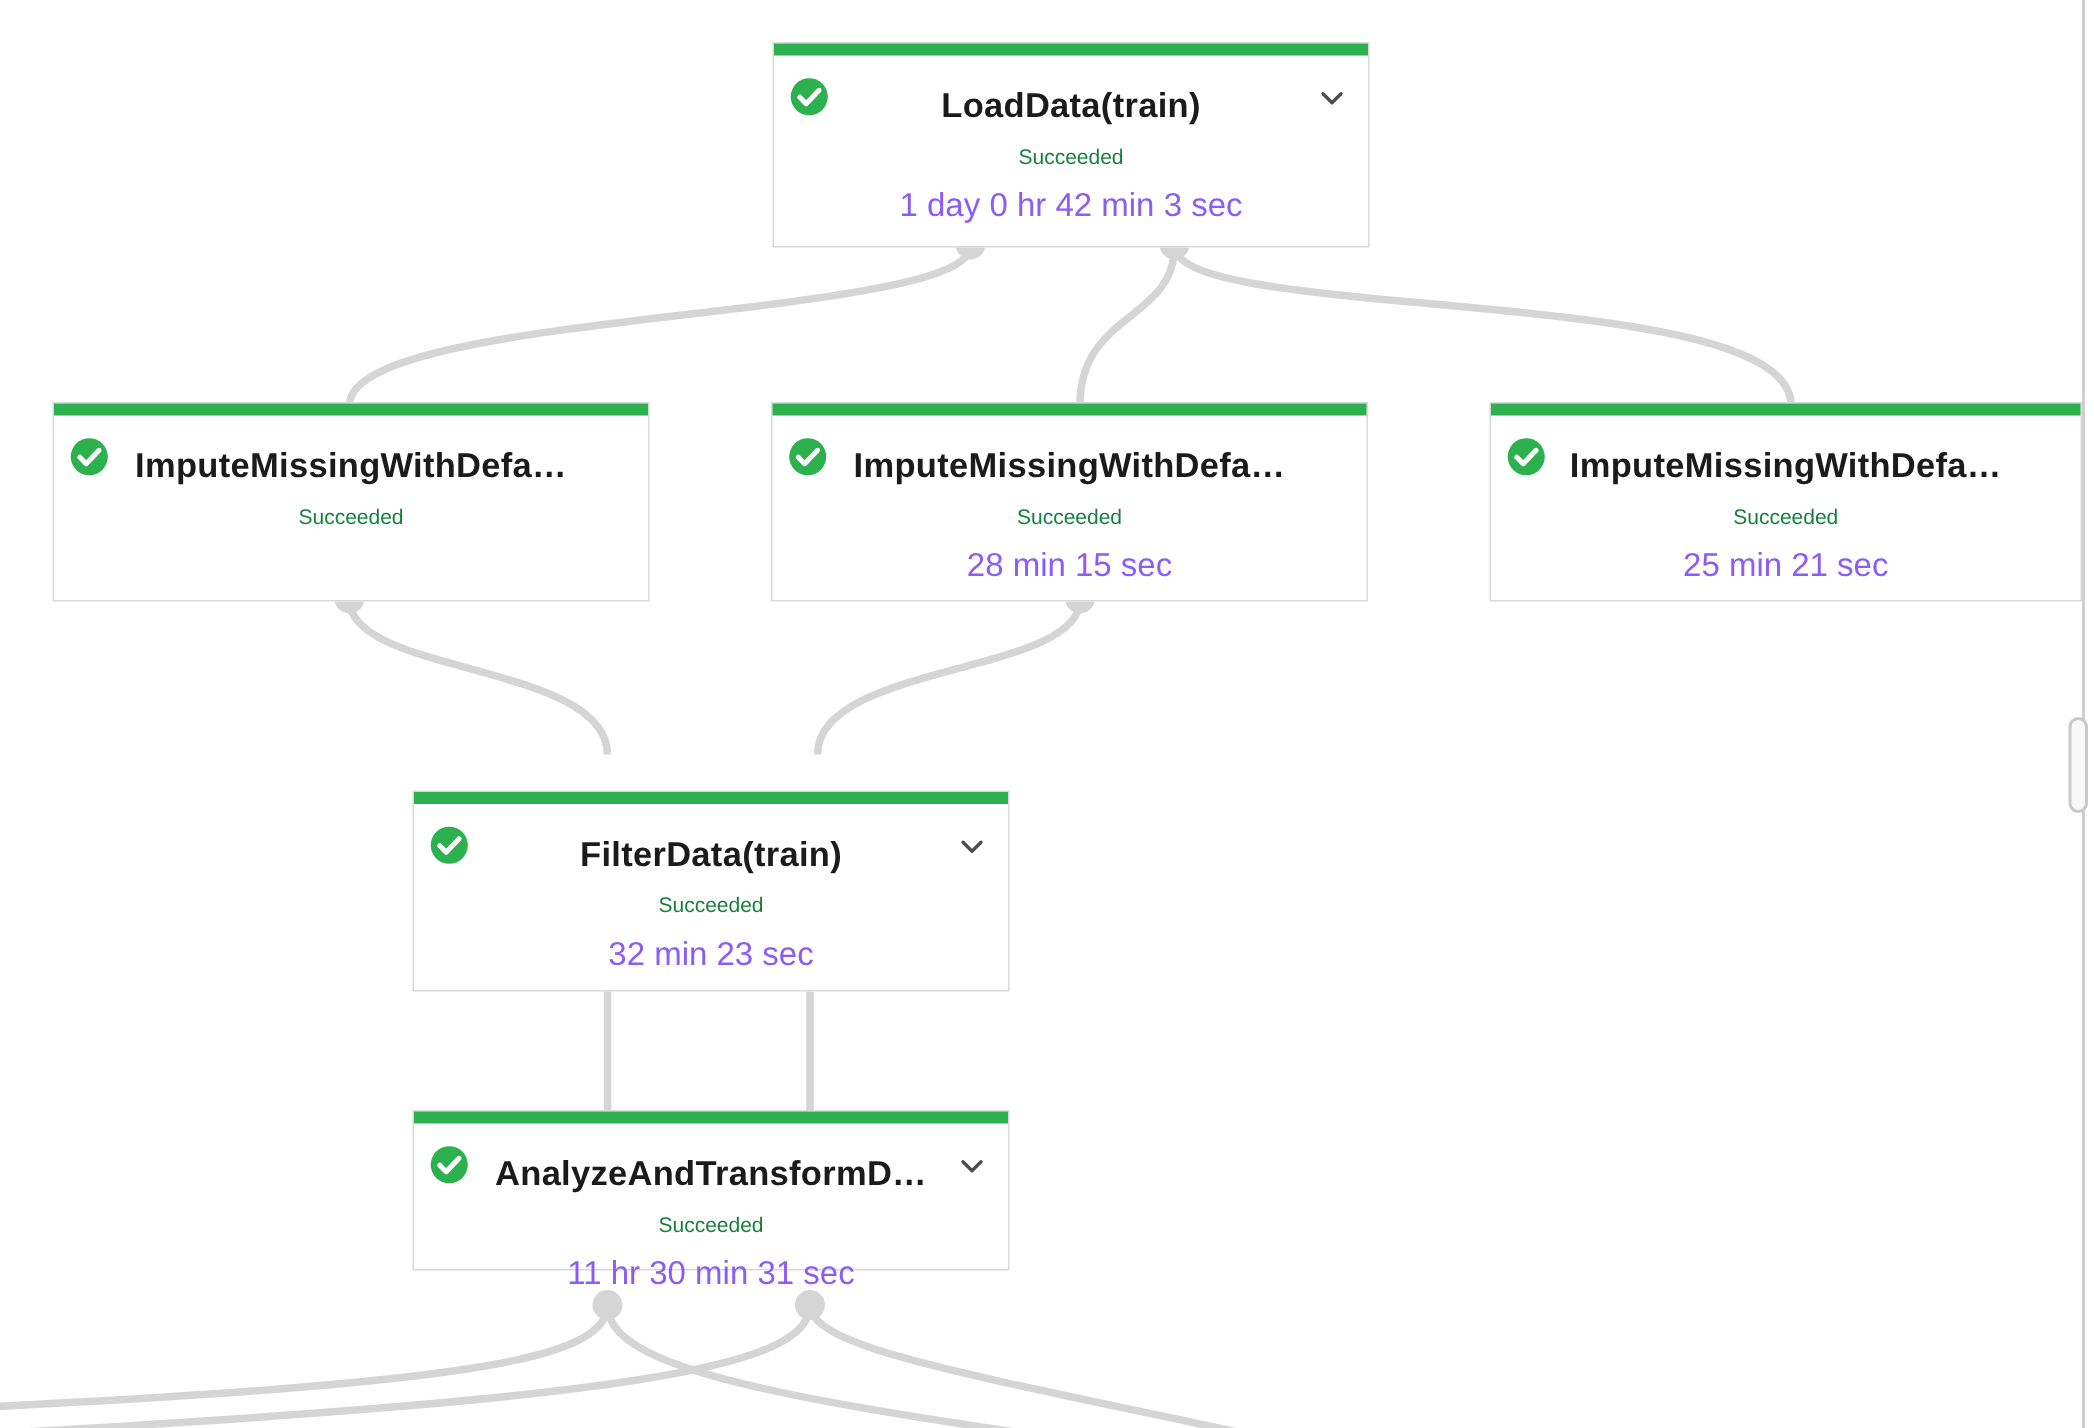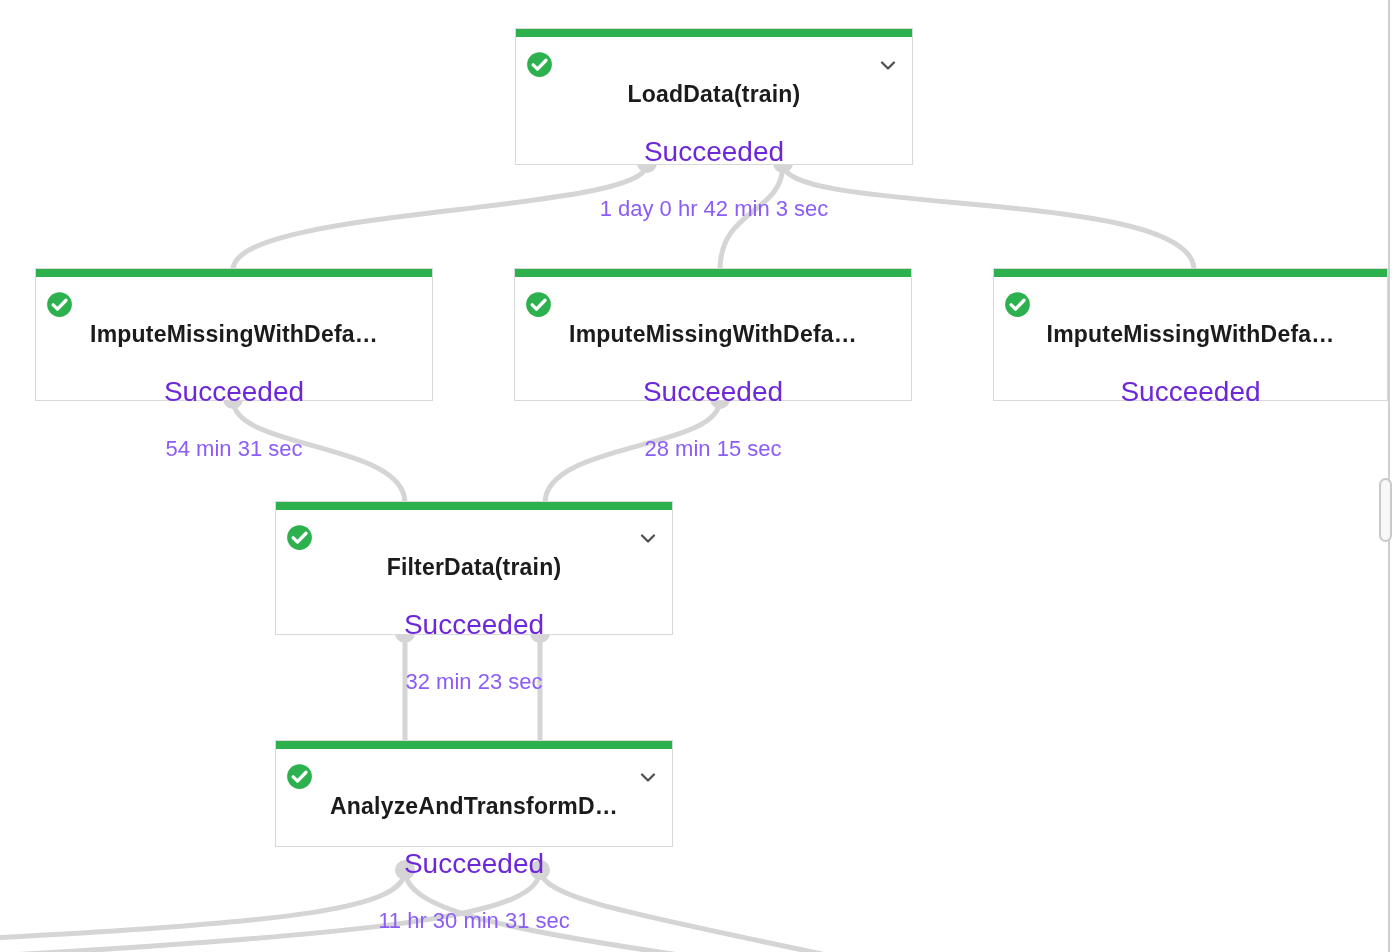--- a/index.html
+++ b/index.html
@@ -39,31 +39,30 @@
     padding-top: 17px;
   }
   .node .row {
     height: 33px;
     display: flex;
     align-items: center;
     justify-content: center;
     overflow: hidden;
     white-space: nowrap;
     padding: 0 8px;
-    margin-top: 24px;
   }
   .node .title {
     font-size: 23px;
     font-weight: 700;
     color: #1b1b1b;
     letter-spacing: 0.2px;
   }
   .node .status {
-    font-size: 28px;
-    color: #6d28d9;
+    font-size: 14px;
+    color: #15803d;
   }
   .node .duration {
     font-size: 22px;
     color: #8b5cf6;
   }
   .check-icon {
     position: absolute;
     left: 10px;
     top: 22px;
     width: 27px;
@@ -74,21 +73,21 @@
     right: 12px;
     top: 24px;
     width: 24px;
     height: 24px;
   }
   
   .n-load    { left: 515px; top: 28px;  height: 137px; }
   .n-imp1    { left: 35px;  top: 268px; height: 133px; }
   .n-imp2    { left: 514px; top: 268px; height: 133px; }
   .n-imp3    { left: 993px; top: 268px; height: 133px; width: 395px; }
-  .n-filter  { left: 275px; top: 501px; height: 134px; }
+  .n-filter  { left: 275px; top: 527px; height: 134px; }
   .n-analyze { left: 275px; top: 740px; height: 107px; }
   
   .scroll-track {
     position: absolute;
     left: 1388px;
     top: 0;
     width: 2px;
     height: 952px;
     background: #cfcfcf;
     z-index: 3;
@@ -167,21 +166,20 @@
     <div class="statusbar"></div>
     <span class="check-icon">
       <svg viewBox="0 0 24 24" width="27" height="27">
           <circle cx="12" cy="12" r="11" fill="#2db14e"></circle>
           <path d="M6.4 12.3 L10.2 16.1 L17.8 8.2" fill="none" stroke="#ffffff" stroke-width="3" stroke-linecap="round" stroke-linejoin="round"></path>
         </svg>
     </span>
     <div class="content">
       <div class="row title">ImputeMissingWithDefa…</div>
       <div class="row status">Succeeded</div>
-      <div class="row duration">54 min 31 sec</div>
     </div>
   </div>
 
   <div class="node n-imp2">
     <div class="statusbar"></div>
     <span class="check-icon">
       <svg viewBox="0 0 24 24" width="27" height="27">
           <circle cx="12" cy="12" r="11" fill="#2db14e"></circle>
           <path d="M6.4 12.3 L10.2 16.1 L17.8 8.2" fill="none" stroke="#ffffff" stroke-width="3" stroke-linecap="round" stroke-linejoin="round"></path>
         </svg>
@@ -197,20 +195,21 @@
     <div class="statusbar"></div>
     <span class="check-icon">
       <svg viewBox="0 0 24 24" width="27" height="27">
           <circle cx="12" cy="12" r="11" fill="#2db14e"></circle>
           <path d="M6.4 12.3 L10.2 16.1 L17.8 8.2" fill="none" stroke="#ffffff" stroke-width="3" stroke-linecap="round" stroke-linejoin="round"></path>
         </svg>
     </span>
     <div class="content">
       <div class="row title">ImputeMissingWithDefa…</div>
       <div class="row status">Succeeded</div>
+      <div class="row duration">25 min 21 sec</div>
     </div>
   </div>
 
   <div class="node n-filter">
     <div class="statusbar"></div>
     <span class="check-icon">
       <svg viewBox="0 0 24 24" width="27" height="27">
           <circle cx="12" cy="12" r="11" fill="#2db14e"></circle>
           <path d="M6.4 12.3 L10.2 16.1 L17.8 8.2" fill="none" stroke="#ffffff" stroke-width="3" stroke-linecap="round" stroke-linejoin="round"></path>
         </svg>

